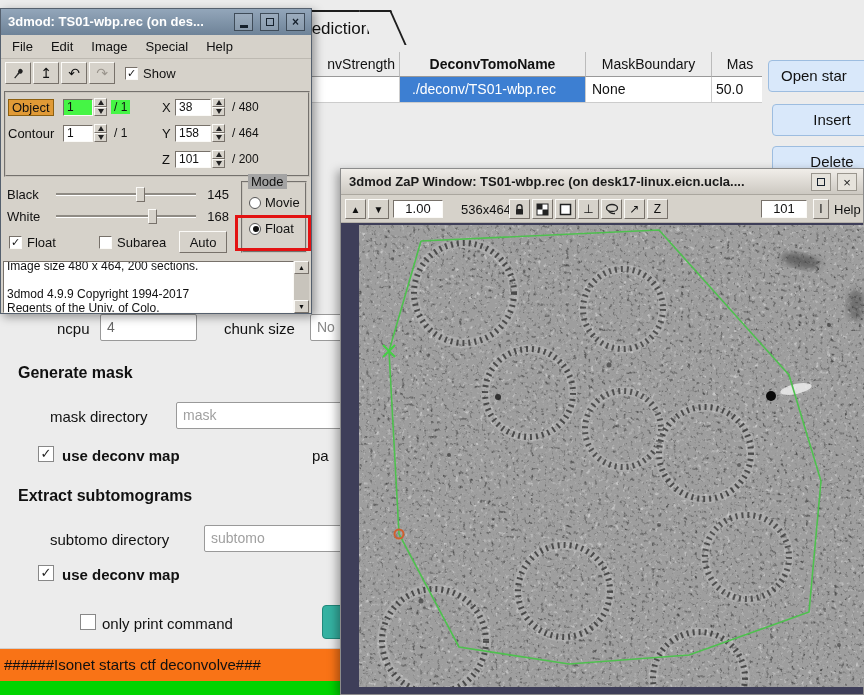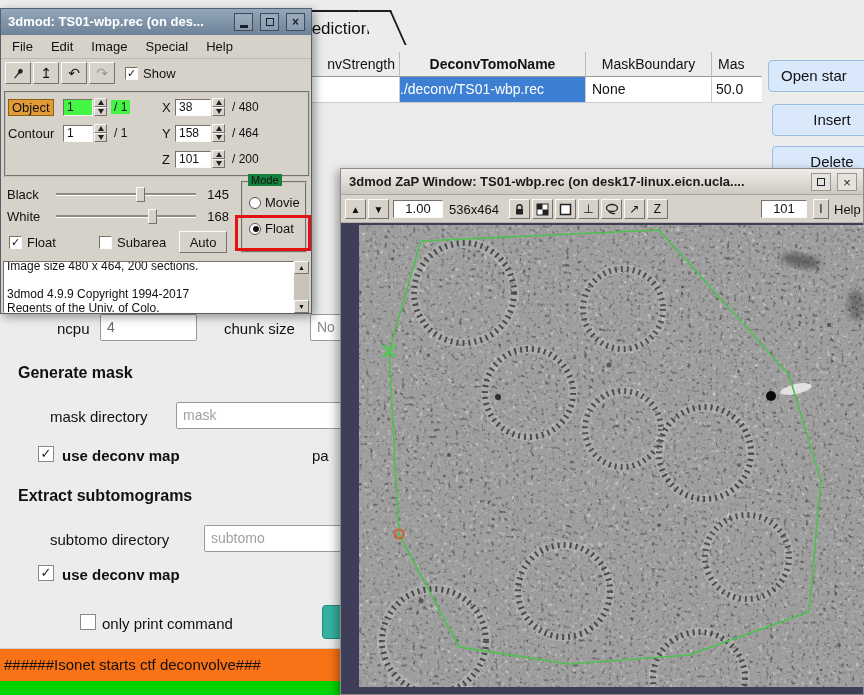--- a/index.html
+++ b/index.html
@@ -13,21 +13,21 @@
           border-right:1px solid #77716a;border-bottom:1px solid #77716a;}
   .inset{background:#fff;border-top:1px solid #77716a;border-left:1px solid #77716a;
          border-right:1px solid #fbfaf7;border-bottom:1px solid #fbfaf7;}
   
   #main-window{left:0;top:0;width:864px;height:695px;background:#ececec}
   .tab{left:198px;top:10px;width:175px;height:31px;background:#ececec;border-top:2px solid #1e1e1e;}
   .tab::after{content:"";position:absolute;top:-2px;right:-18px;width:30px;height:33px;background:#ececec;
               border-top:2px solid #1e1e1e;border-right:2px solid #1e1e1e;transform:skewX(24deg);transform-origin:top left;}
   .tab span{position:absolute;left:108px;top:7px;font-size:17px}
   .th{top:52px;height:25px;line-height:24px;font-size:14px;background:#ececec;
-      border-right:1px solid #bbb;border-bottom:1px solid #999;}
+      border-right:1px solid #bbb;border-bottom:1px solid #999;text-align:center;}
   .td{top:77px;height:26px;line-height:25px;font-size:14px;background:#fff;
       border-right:1px solid #ccc;border-bottom:1px solid #ccc;}
   .bluebtn{left:768px;width:120px;height:32px;background:#d9e8fa;border:1px solid #9dbde0;
            border-radius:4px;font-size:15px;text-align:center;line-height:30px;}
   .mfield{background:#fff;border:1px solid #999;border-radius:2px;font-size:14px;line-height:25px;
           padding:0 6px;color:#888;height:27px}
   .mlabel{font-size:15px}
   .mhead{font-size:16px;font-weight:bold}
   .mcb{width:16px;height:16px;background:#fff;border:1px solid #888;font-size:13px;line-height:14px;
        text-align:center;font-weight:bold;color:#222}
@@ -63,21 +63,21 @@
   .tri-up{width:0;height:0;border-left:3.5px solid transparent;border-right:3.5px solid transparent;border-bottom:5px solid #222}
   .tri-down{width:0;height:0;border-left:3.5px solid transparent;border-right:3.5px solid transparent;border-top:5px solid #222}
   .stotal{margin-left:4px;padding:0 3px;font-size:12px;white-space:nowrap}
   .alabel{width:11px;margin-right:2px}
   .slrow{position:absolute;left:6px;width:232px;height:18px;display:flex;align-items:center;font-size:13px}
   .sllabel{width:44px}
   .sltrack{position:relative;width:140px;height:3px;background:#8f8b84;border-bottom:1px solid #fff;margin:0 5px}
   .slhandle{position:absolute;top:-6px;width:9px;height:15px}
   .slval{width:28px;text-align:right}
   .modebox{left:240px;top:172px;width:66px;height:72px;border:2px groove #c8c4bc}
-  .modecap{position:absolute;top:-9px;left:5px;background:#15803d;padding:0 3px;font-size:11px}
+  .modecap{position:absolute;top:-9px;left:5px;background:#a3a3a3;padding:0 3px;font-size:13px}
   .radiorow{position:absolute;left:6px;display:flex;align-items:center;gap:4px;font-size:13px}
   .radio{width:12px;height:12px;border-radius:50%;border:1px solid #555;background:#fff;position:relative}
   .radio.sel::after{content:"";position:absolute;left:2.5px;top:2.5px;width:6px;height:6px;background:#111;border-radius:50%}
   #red-annotation{left:234px;top:206px;width:76px;height:36px;border:3px solid #e31212;z-index:40}
   .flrow{position:absolute;display:flex;align-items:center;gap:5px;font-size:13px}
   #auto-btn{left:178px;top:222px;width:48px;height:22px;font-size:13px;display:flex;align-items:center;justify-content:center}
   #info-area{left:2px;top:252px;width:291px;height:52px;overflow:hidden;font-size:12px;line-height:14px;padding-left:3px}
   #info-scroll{left:293px;top:252px;width:15px;height:52px;background:#c8c4bc}
   .scbtn{position:absolute;left:0;width:15px;height:13px;display:flex;align-items:center;justify-content:center;font-size:7px}
   
@@ -103,21 +103,21 @@
   <div class="tab abs">
     <span>rediction</span>
   </div>
 
   <div class="th abs nowrap" style="left:270px;width:130px;text-align:right;padding-right:4px">nvStrength</div>
   <div class="th abs nowrap" style="left:400px;width:186px;text-align:center;font-weight:bold">DeconvTomoName</div>
   <div class="th abs nowrap" style="left:586px;width:126px;text-align:center">MaskBoundary</div>
   <div class="th abs nowrap" style="left:712px;width:50px;padding-left:6px;border-right:none">Mas</div>
 
   <div class="td abs" style="left:270px;width:130px"></div>
-  <div class="td abs nowrap" style="left:400px;width:186px;background:#3d7fd2;color:#fff;padding-left:0">./deconv/TS01-wbp.rec</div>
+  <div class="td abs nowrap" style="left:400px;width:186px;background:#3d7fd2;color:#fff;padding-left:12px">./deconv/TS01-wbp.rec</div>
   <div class="td abs nowrap" style="left:586px;width:126px;padding-left:6px">None</div>
   <div class="td abs nowrap" style="left:712px;width:50px;padding-left:4px;border-right:none">50.0</div>
 
   <div class="bluebtn abs nowrap" style="top:60px;text-align:left;padding-left:12px">Open star</div>
   <div class="bluebtn abs" style="top:104px;left:772px">Insert</div>
   <div class="bluebtn abs" style="top:146px;left:772px">Delete</div>
 
   <span class="mlabel abs" style="left:57px;top:320px">ncpu</span>
   <div class="mfield abs" style="left:100px;top:314px;width:97px;color:#666">4</div>
   <span class="mlabel abs" style="left:224px;top:320px">chunk size</span>
@@ -165,21 +165,21 @@
   </div>
 
   <div class="zp-toolbar abs">
     <span class="zbtn raised" style="left:4px">
       <span>▲</span>
     </span>
     <span class="zbtn raised" style="left:27px">
       <span>▼</span>
     </span>
     <span class="zfield inset" style="left:52px;width:50px">1.00</span>
-    <span class="zlabel" style="left:108px">536x464</span>
+    <span class="zlabel" style="left:120px">536x464</span>
 
     <span class="zbtn raised" style="left:168px">
       <svg width="13" height="13" viewBox="0 0 13 13">
         <path d="M4 6 V4.2 a2.5 2.5 0 0 1 5 0 V6" fill="none" stroke="#222" stroke-width="1.4"></path>
         <rect x="3" y="6" width="7" height="5.5" fill="#222" rx="0.5"></rect>
       </svg>
     </span>
     <span class="zbtn raised" style="left:191px">
       <svg width="13" height="13" viewBox="0 0 13 13">
         <rect x="1" y="1" width="11" height="11" fill="#fff" stroke="#222" stroke-width="1"></rect>

